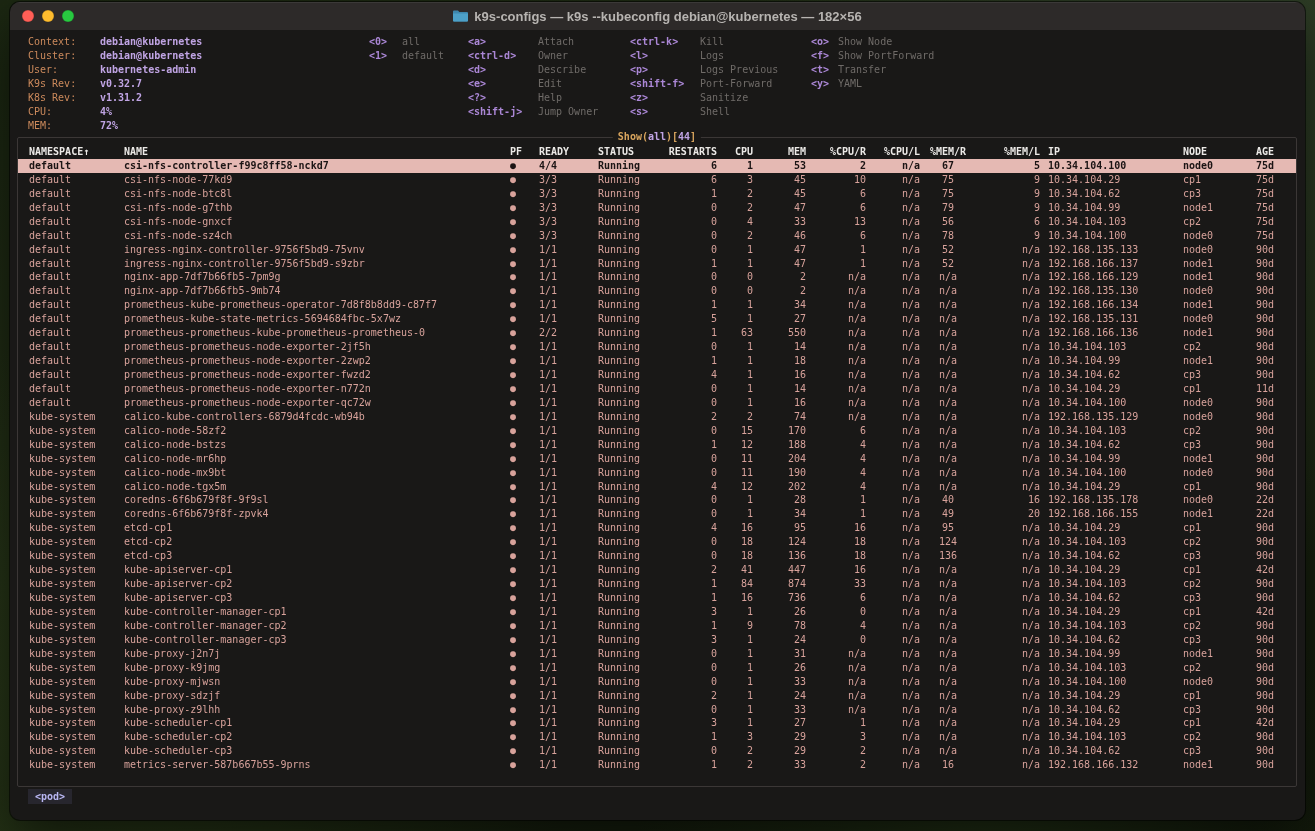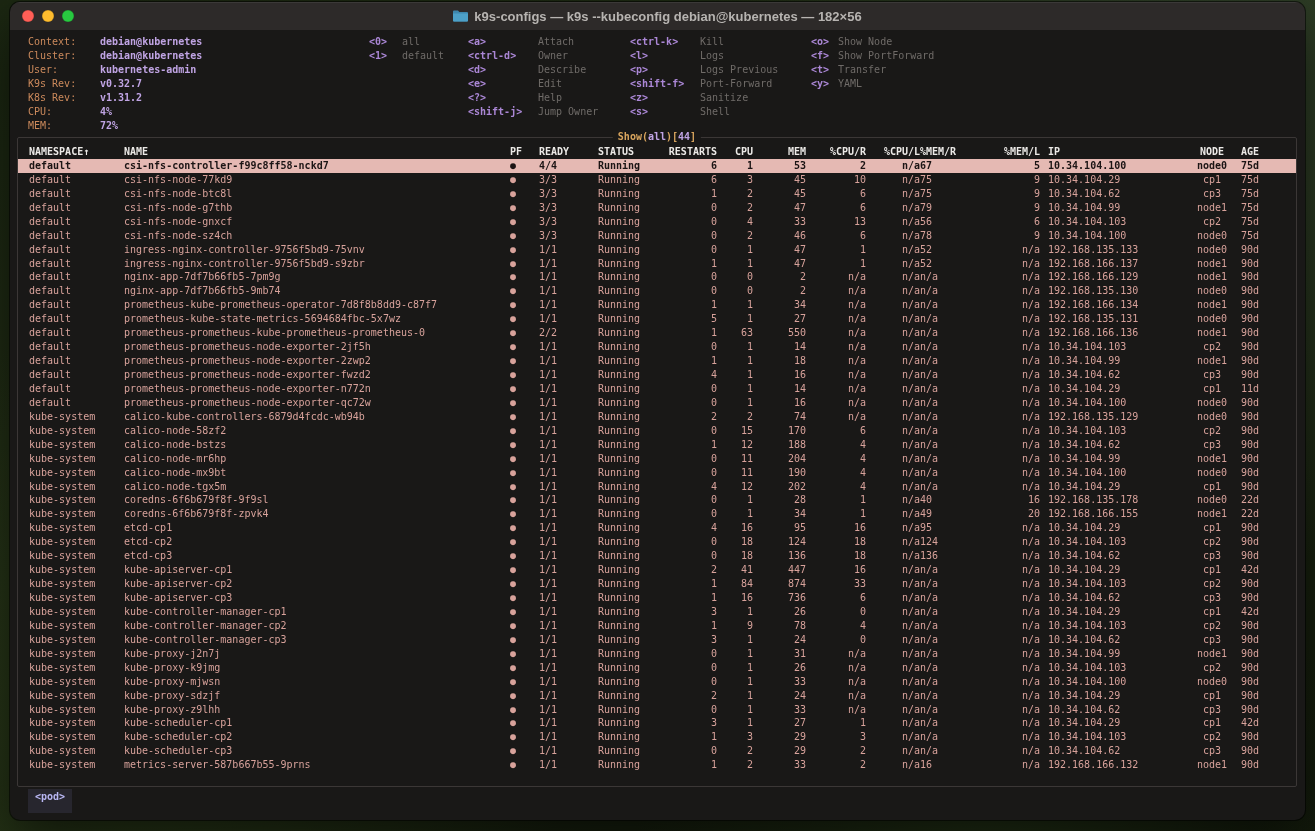--- a/index.html
+++ b/index.html
@@ -59,29 +59,29 @@
   .t-gold{color:#d9a55e;} .t-lav{color:#c0a4e4;}
   .grid{position:absolute;left:0;top:7px;right:0;}
   .row{height:13.95px;line-height:13.95px;padding-left:11px;white-space:pre;color:#d8a29b;}
   .row.thead{color:#eceae7;font-weight:bold;}
   .row.sel{background:#e5b9b3;color:#1b1414;font-weight:bold;}
   .cell{display:inline-block;vertical-align:top;overflow:hidden;white-space:pre;box-sizing:border-box;}
   .c0{width:95px;} .c1{width:382px;} .c2{width:33px;padding-left:4px;}
   .c3{width:59px;} .c4{width:58px;}
   .c5{width:61px;text-align:right;} .c6{width:36px;text-align:right;}
   .c7{width:34px;text-align:right;margin-left:19px;} .c8{width:60px;text-align:right;}
-  .c9{width:54px;text-align:right;} .c10{width:56px;text-align:left;}
+  .c9{width:54px;text-align:right;} .c10{width:56px;text-align:center;}
   .c11{width:64px;text-align:right;}
-  .c12{width:143px;padding-left:8px;} .c13{width:58px;text-align:center;} .c14{width:45px;}
+  .c12{width:143px;padding-left:8px;} .c13{width:73px;} .c14{width:45px;}
 
   
   .crumb{position:absolute;left:18px;top:758px;}
   .crumb-chip{
     display:inline-block;background:#27262e;color:#b9b7f3;font-weight:bold;
-    padding:0 7px;height:24px;line-height:15px;
+    padding:0 7px;height:15px;line-height:15px;
   }
 </style>
 </head>
 <body>
 
 <div class="window">
   <div class="titlebar">
     <div class="traffic">
       <span class="light red"></span>
       <span class="light yellow"></span>

